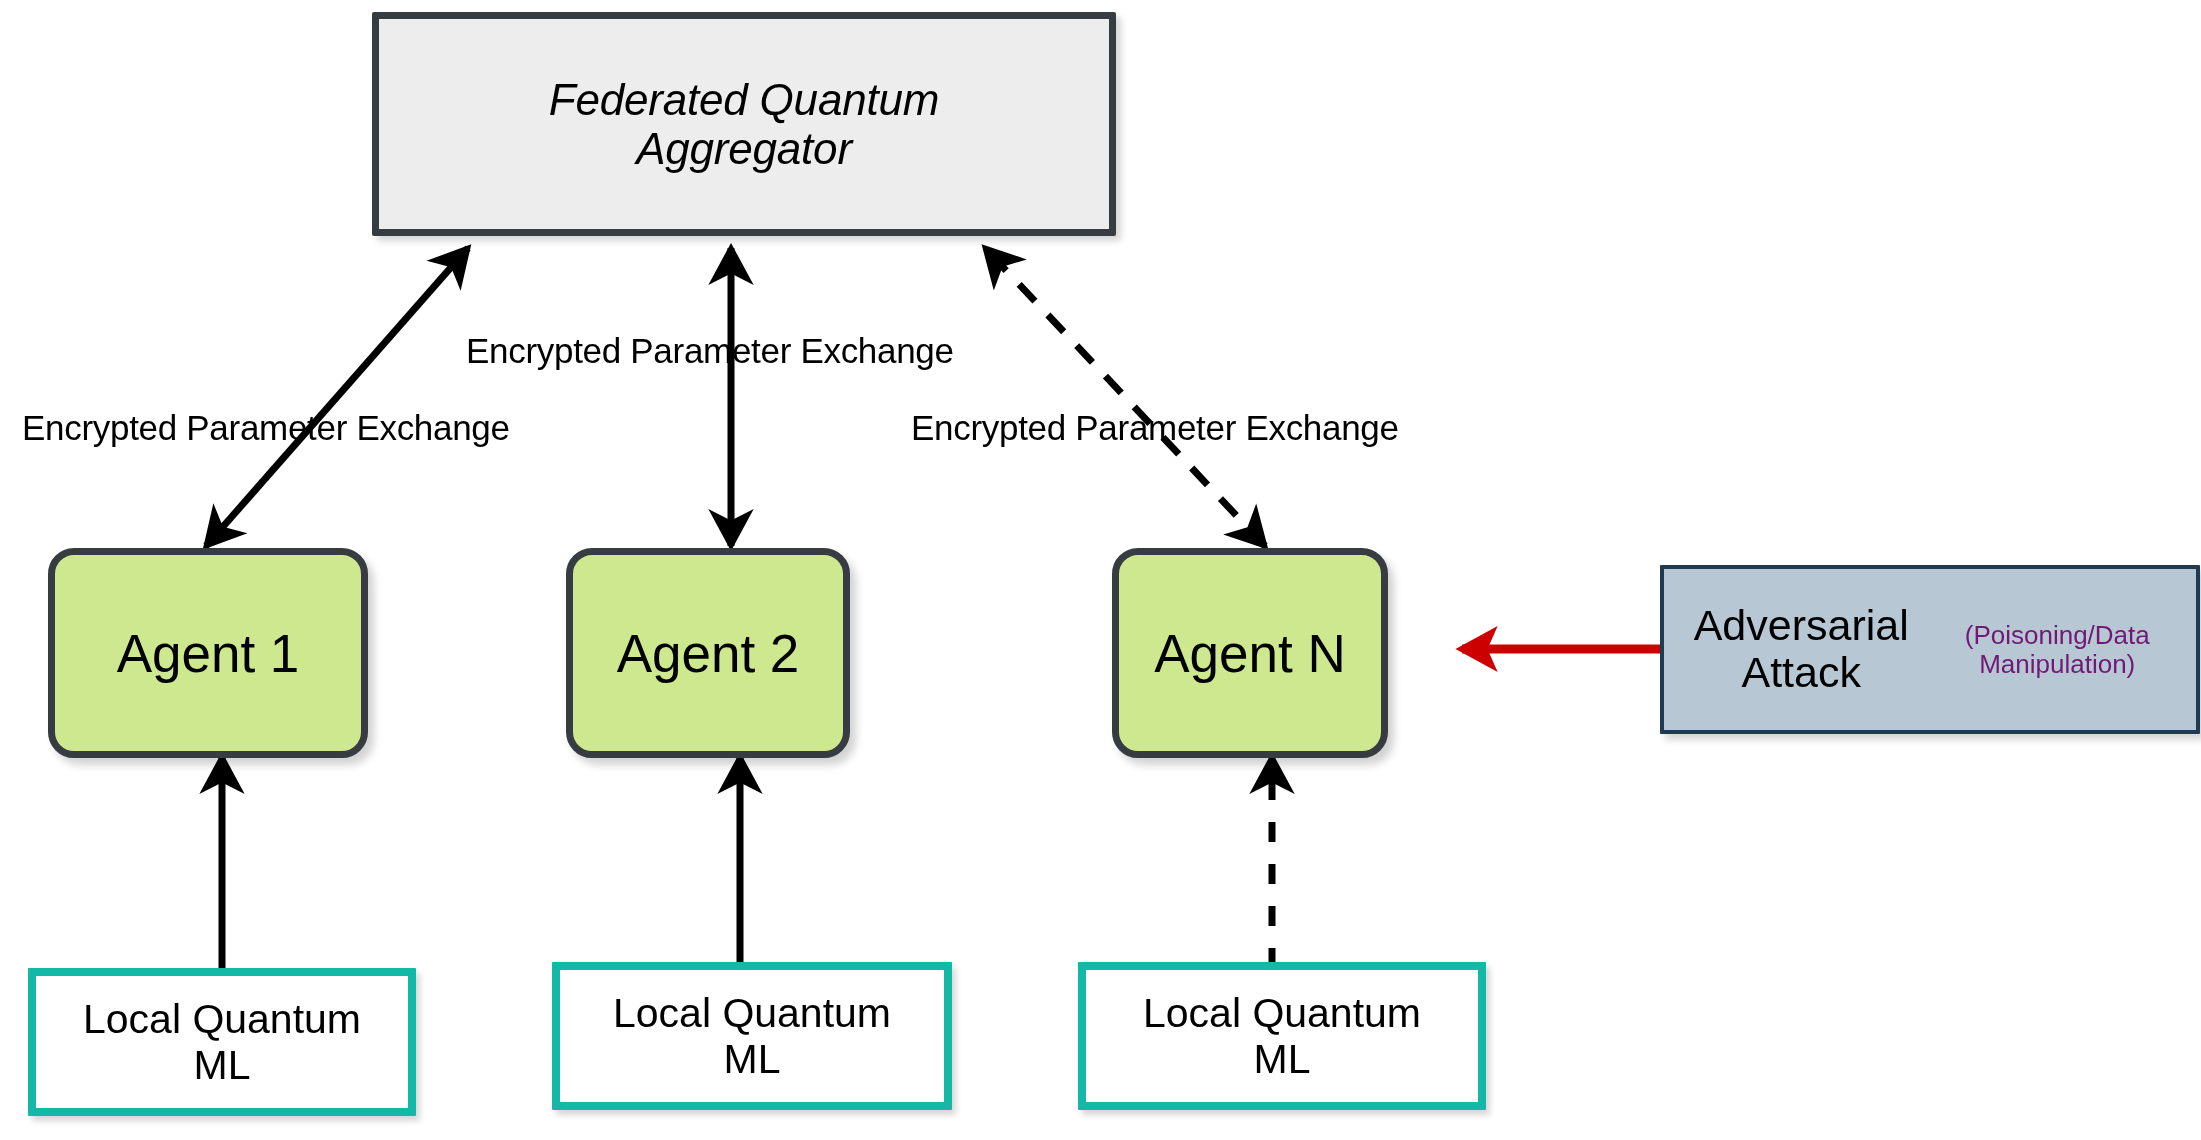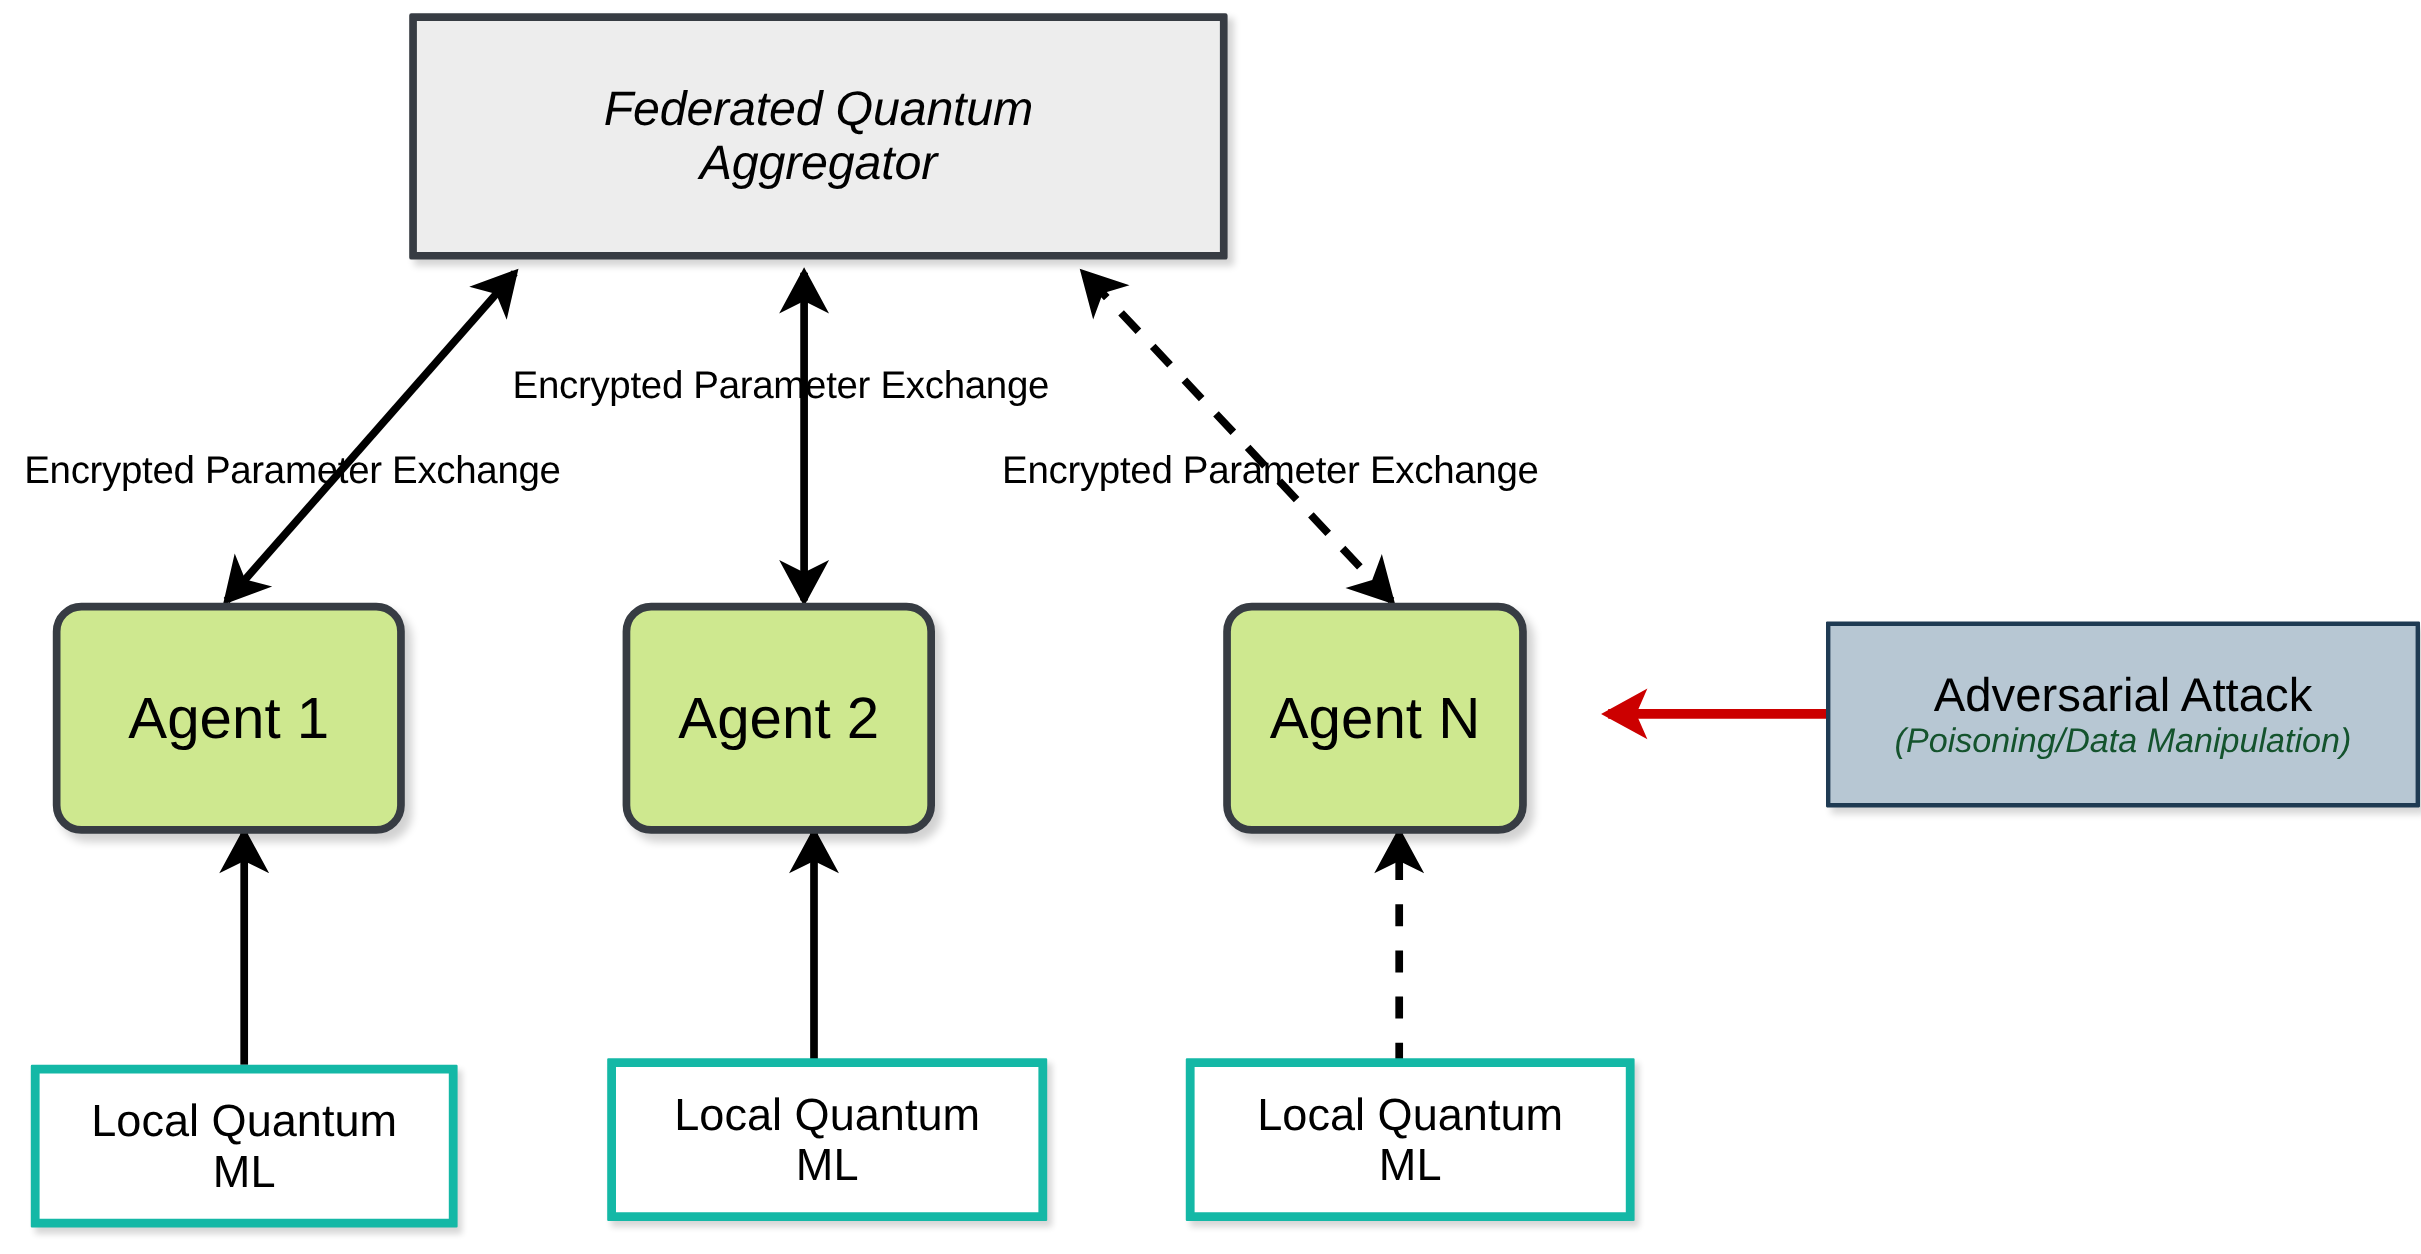--- a/index.html
+++ b/index.html
@@ -66,34 +66,32 @@
     font-size: 41px;
     line-height: 1.13;
     color: #000000;
   }
 
   .attack-box {
     background: #b7c7d3;
     border: 4px solid #1f3b53;
     border-radius: 1px;
     box-shadow: 5px 6px 7px rgba(0,0,0,0.16);
-    flex-direction: column;
     padding: 6px 10px;
   }
   .attack-title {
     font-size: 43px;
     color: #000000;
     line-height: 1.08;
     margin-bottom: 2px;
   }
   .attack-sub {
-    font-size: 31px;
-    color: #14532d;
+    font-size: 26px;
+    color: #701a75;
     line-height: 1.08;
-    font-style: italic;
   }
 
   
   .edge-label {
     position: absolute;
     font-size: 35px;
     color: #000000;
     white-space: nowrap;
     z-index: 5;
     letter-spacing: -0.3px;

